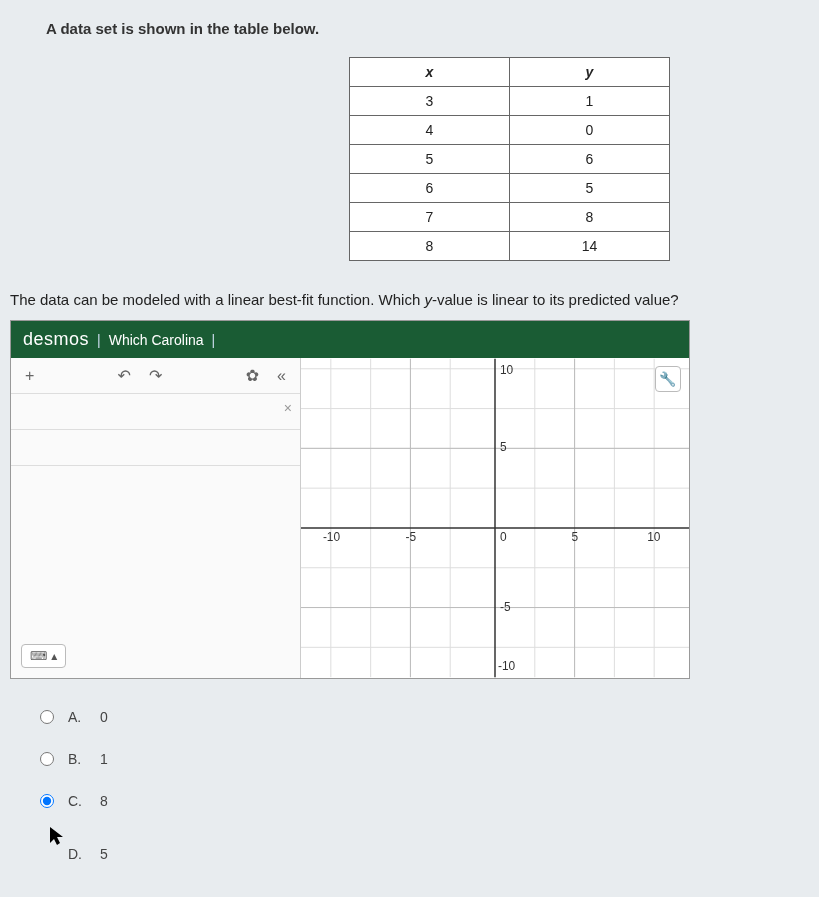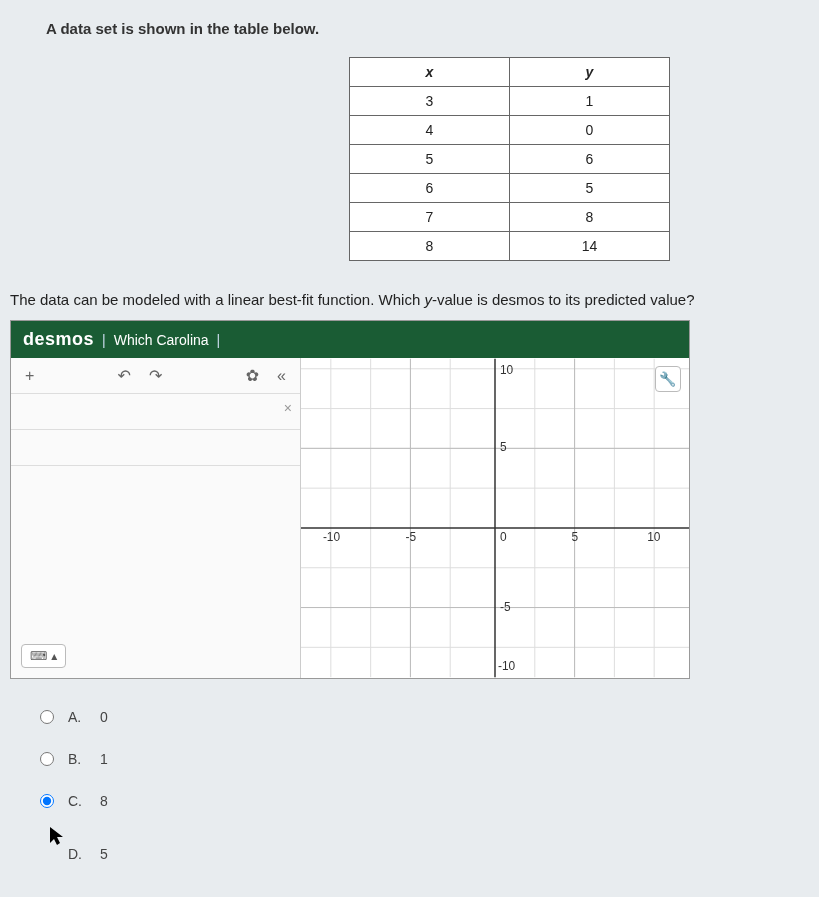--- a/index.html
+++ b/index.html
@@ -51,21 +51,21 @@
   }
   .desmos-header {
     background: #1a5c34;
     color: #fff;
     padding: 8px 12px;
     font-size: 14px;
     display: flex;
     align-items: baseline;
     gap: 8px;
   }
-  .desmos-header .brand { font-weight: bold; font-size: 18px; letter-spacing: 0.5px; }
+  .desmos-header .brand { font-weight: normal; font-size: 18px; letter-spacing: 0.5px; }
   .desmos-header .divider { color: #cde; }
   .desmos-body {
     display: flex;
     height: 320px;
   }
   .desmos-left {
     width: 290px;
     border-right: 1px solid #ccc;
     background: #fafafa;
     position: relative;
@@ -199,21 +199,21 @@
         </tr>
       <tr>
           <td>8</td>
           <td>14</td>
         </tr>
     </tbody>
   </table>
 </div>
 
 <div class="question-body">
-  <span>The data can be modeled with a linear best-fit function. Which </span><span class="yval">y</span><span>-value is desmos to its predicted value?</span>
+  <span>The data can be modeled with a linear best-fit function. Which </span><span class="yval">y</span><span>-value is linear to its predicted value?</span>
 </div>
 
 <div class="desmos-wrap">
   <div class="desmos-header">
     <span class="brand">desmos</span>
     <span class="divider">|</span>
     <span>Which Carolina</span>
     <span class="divider">|</span>
   </div>
   <div class="desmos-body">

